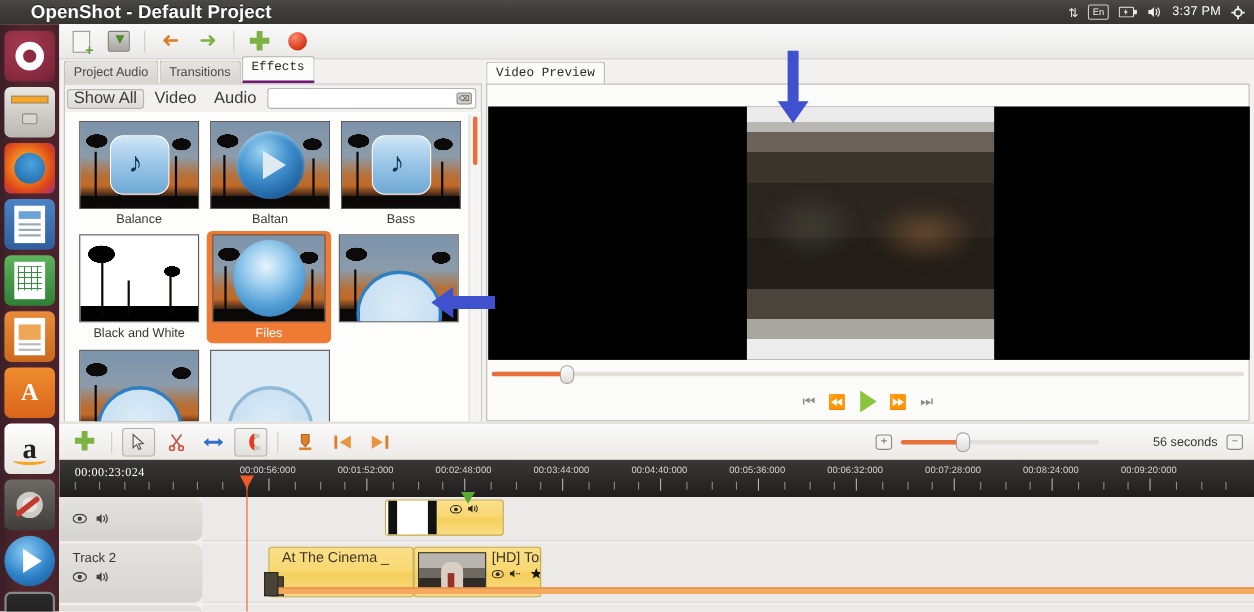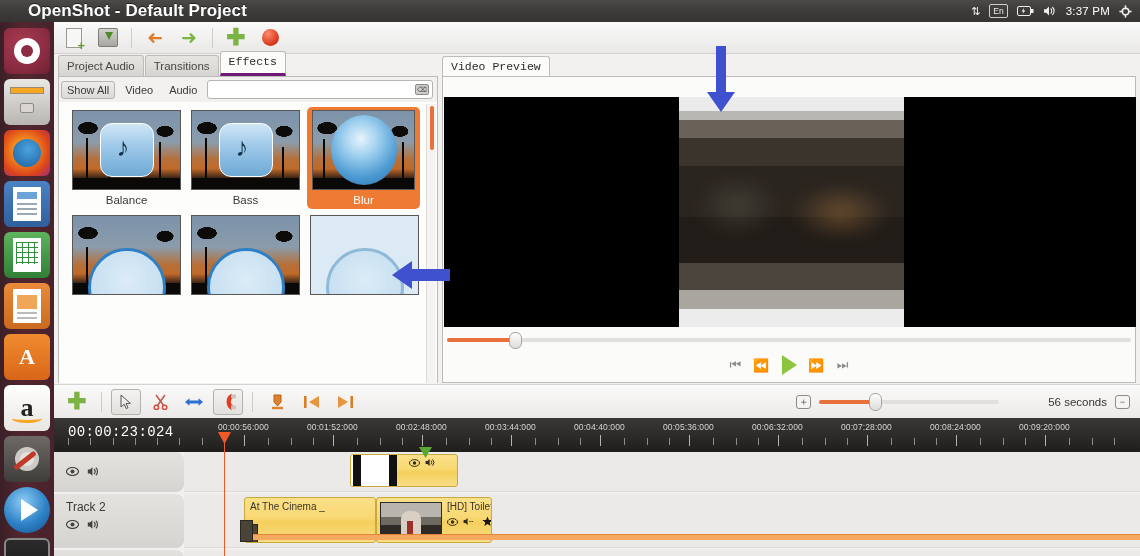--- a/index.html
+++ b/index.html
@@ -114,21 +114,21 @@
     margin-right:1px; cursor:pointer; line-height:14px;
   }
   .ptab.sel { background:#fbfbfa; color:#2b2a28; border-bottom:3px solid #701a75; padding-bottom:4px;font-family:Liberation Mono, monospace; }
 
   .effpanel {
     position:absolute; left:4px; top:54px; width:380px; height:307px;
     background:#fdfdfc; border:1px solid #bdbbb7; border-top:1px solid #bdbbb7;
   }
   .filterbar { height:25px; display:flex; align-items:center; padding:2px 4px 2px 2px; gap:4px; background:#f2f1ef;}
   .fbtn {
-    font-size:11px; color:#3c3a38; padding:2px 6px; border-radius:3px; cursor:pointer; line-height:14px;
+    font-size:15px; color:#3c3a38; padding:2px 6px; border-radius:3px; cursor:pointer; line-height:14px;
   }
   .fbtn.sel { background:linear-gradient(to bottom,#ececea,#dcdad6); border:1px solid #b6b4b0; padding:1px 5px; }
   .searchbox {
     flex:1; height:19px; background:#ffffff; border:1px solid #b6b4b0; border-radius:3px;
     display:flex; align-items:center; padding:0 3px 0 5px;
   }
   .searchbox input { flex:1; border:none; outline:none; font-size:11px; font-family:"Liberation Sans",sans-serif; background:transparent; color:#333; }
   .clr-ic { width:14px;height:11px;border:1px solid #8d8b87;border-radius:2px;background:#cfcdc9;color:#4a4845;font-size:7px;
             display:flex;align-items:center;justify-content:center;cursor:pointer;}
 
@@ -251,22 +251,22 @@
                     background:linear-gradient(to bottom,#fdfdfd,#dfdddb); border:1px solid #a7a5a1;}
   .zlabel { font-size:11.5px; color:#383633; white-space:nowrap;margin-left:41px; }
 
   
   .ruler {
     position:absolute; left:0; top:396px; width:1086px; height:34px;
     background:linear-gradient(to bottom,#3a3836 0%,#2c2a28 55%,#201e1c 100%);
     overflow:hidden;
   }
   .tc-label {
-    position:absolute; left:14px; top:6px; color:#ffffff; font-size:14px;
-    letter-spacing:.4px; font-family:Liberation Mono, monospace;
+    position:absolute; left:14px; top:6px; color:#ffffff; font-size:11px;
+    letter-spacing:.4px; font-family:Liberation Serif, serif;
   }
   .rtick { position:absolute; top:20px; width:1px; height:7px; background:#8e8c88; }
   .rtick.major { top:17px; height:11px; background:#b6b4b0; }
   .rlabel { position:absolute; top:4px; color:#d8d6d2; font-size:8.5px; letter-spacing:.1px; }
 
   .tracksarea { position:absolute; left:0; top:430px; width:1086px; height:104px; background:#f2f1ef; overflow:hidden;}
   .track-row { position:absolute; left:0; width:1086px; }
   .track-head {
     position:absolute; left:0; top:0; width:130px; height:100%;
     background:linear-gradient(to bottom,#e4e2de,#d6d4d0); border-radius:0 8px 8px 0;
@@ -274,21 +274,21 @@
   }
   .track-name { font-size:12px; color:#3a3836; line-height:15px; }
   .track-icons { display:flex; gap:8px; margin-top:4px; color:#44423f; font-size:11px; align-items:center; }
   .track-body { position:absolute; left:130px; top:0; right:0; height:100%; background:#ebeae8; border-bottom:1px solid #dedcd8;}
 
   .clip {
     position:absolute; top:3px; height:46px;
     background:linear-gradient(to bottom,#fbe08a 0%,#f8d873 45%,#f5cf5c 55%,#f9dd85 100%);
     border:1px solid #c9a83c; border-radius:3px; overflow:hidden;
   }
-  .clip .ctitle { font-size:10px; color:#3b3526; padding:3px 15px 0 5px; white-space:nowrap; line-height:12px;}
+  .clip .ctitle { font-size:13px; color:#3b3526; padding:3px 15px 0 5px; white-space:nowrap; line-height:12px;text-align:center;}
   .clip .cicons { position:absolute; left:5px; top:17px; display:flex; gap:5px; align-items:center; color:#2e2a20; font-size:9px; }
   .clip .thumbimg { position:absolute; top:4px; width:62px; height:38px; border:1px solid #2a2a2a; overflow:hidden;}
   .playhead { position:absolute; top:0; width:1px; height:100%; background:#f05a28; }
   .playhead-top { position:absolute; width:13px; height:12px; left:-6px; top:-8px;
      background:#f05a28; clip-path:polygon(0 0,100% 0,50% 100%); }
   .marker-green { position:absolute; width:13px; height:11px;
      background:#5aa832; clip-path:polygon(0 0,100% 0,50% 100%); }
   .blue-arrow { position:absolute; pointer-events:none; }
 
   .hscroll { position:absolute; left:130px; bottom:0; height:6px; background:#f5a85f; border-top:1px solid #e2873a;}
@@ -421,44 +421,66 @@
                 <i style="left:33%;height:44%"></i>
                 <i style="left:80%;height:52%"></i>
               </div>
             <div class="ov-sq">
                 <span class="note">♪</span>
               </div>
           </div>
           <div class="lbl">Balance</div>
         </div>
 
+        <div class="eff-item">
+          <div class="thumb">
+            <div class="palm">
+                <i style="left:10%;height:54%"></i>
+                <i style="left:86%;height:50%"></i>
+              </div>
+            <div class="ov-circle">
+                <div class="ptri"></div>
+              </div>
+          </div>
+          <div class="lbl">Baltan</div>
+        </div>
 
         <div class="eff-item">
           <div class="thumb">
             <div class="palm">
                 <i style="left:12%;height:58%"></i>
                 <i style="left:84%;height:46%"></i>
               </div>
             <div class="ov-sq">
                 <span class="note">♪</span>
               </div>
           </div>
           <div class="lbl">Bass</div>
         </div>
 
+        <div class="eff-item">
+          <div class="thumb bw-thumb">
+            <div class="palm">
+                <i style="left:18%;height:62%"></i>
+                <i style="left:40%;height:40%"></i>
+                <i style="left:76%;height:56%"></i>
+              </div>
+          </div>
+          <div class="lbl">Black and White</div>
+        </div>
 
         <div class="eff-item sel">
           <div class="thumb">
             <div class="palm">
                 <i style="left:10%;height:56%"></i>
                 <i style="left:88%;height:52%"></i>
               </div>
             <div class="ov-ellipse"></div>
           </div>
-          <div class="lbl">Blur</div>
+          <div class="lbl">Files</div>
         </div>
 
         <div class="eff-item">
           <div class="thumb">
             <div class="palm">
                 <i style="left:12%;height:52%"></i>
               </div>
             <div class="ov-arc"></div>
           </div>
           <div class="lbl"></div>

